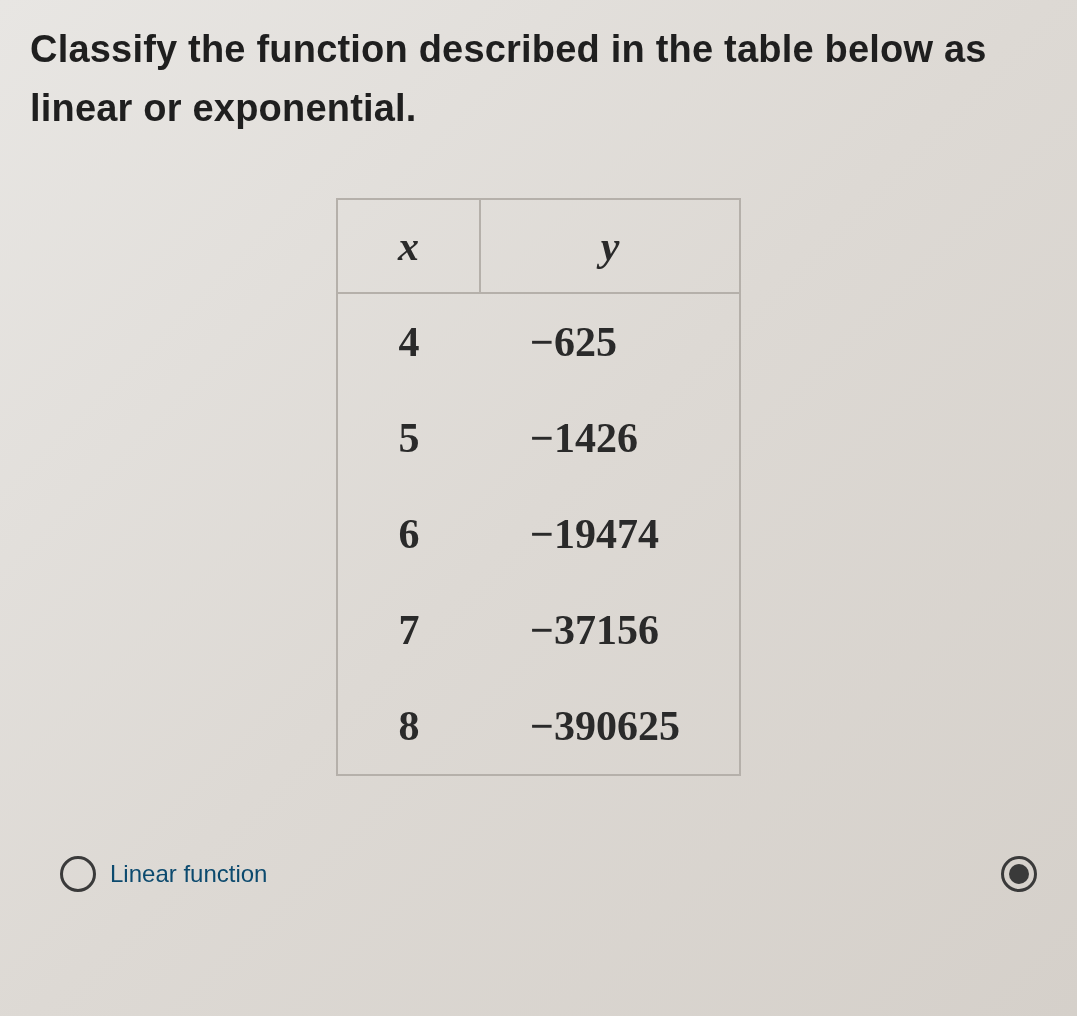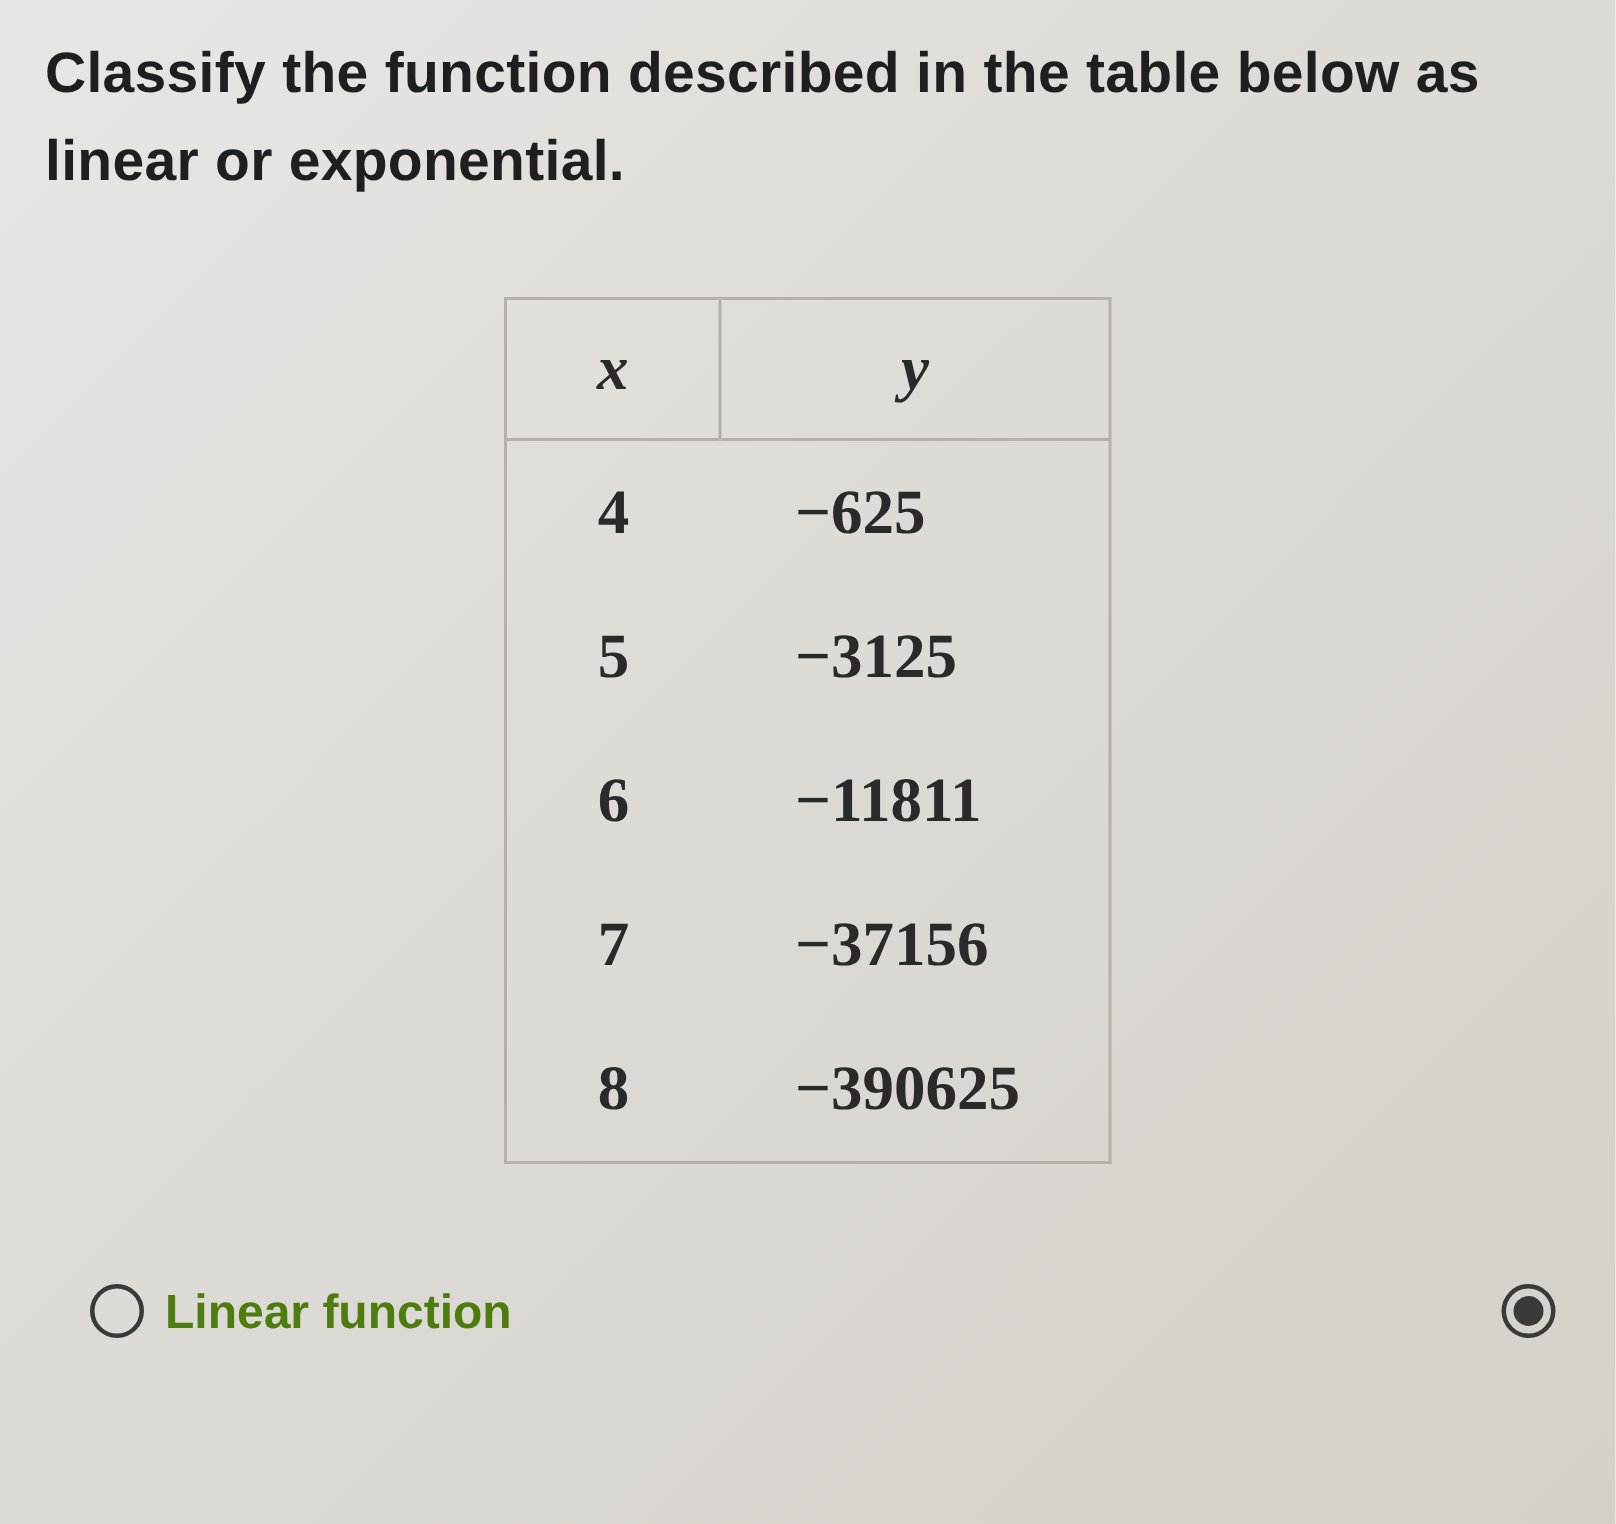--- a/index.html
+++ b/index.html
@@ -70,23 +70,23 @@
       display: flex;
       justify-content: space-between;
       align-items: center;
       padding: 0 10px 0 30px;
       margin-top: 50px;
     }
     .option {
       display: flex;
       align-items: center;
       gap: 14px;
-      font-size: 32px;
-      font-weight: 700;
-      color: #4d7c0f;
+      font-size: 24px;
+      font-weight: 400;
+      color: #0c4a6e;
     }
     .radio {
       width: 36px;
       height: 36px;
       border: 3px solid #3a3a3a;
       border-radius: 50%;
       display: inline-flex;
       align-items: center;
       justify-content: center;
       flex-shrink: 0;
@@ -113,25 +113,25 @@
         <th>y</th>
       </tr>
     </thead>
     <tbody>
       <tr>
         <td class="x-col">4</td>
         <td class="y-col">−625</td>
       </tr>
       <tr>
         <td class="x-col">5</td>
-        <td class="y-col">−3125</td>
+        <td class="y-col">−1426</td>
       </tr>
       <tr>
         <td class="x-col">6</td>
-        <td class="y-col">−11811</td>
+        <td class="y-col">−19474</td>
       </tr>
       <tr>
         <td class="x-col">7</td>
         <td class="y-col">−37156</td>
       </tr>
       <tr>
         <td class="x-col">8</td>
         <td class="y-col">−390625</td>
       </tr>
     </tbody>

